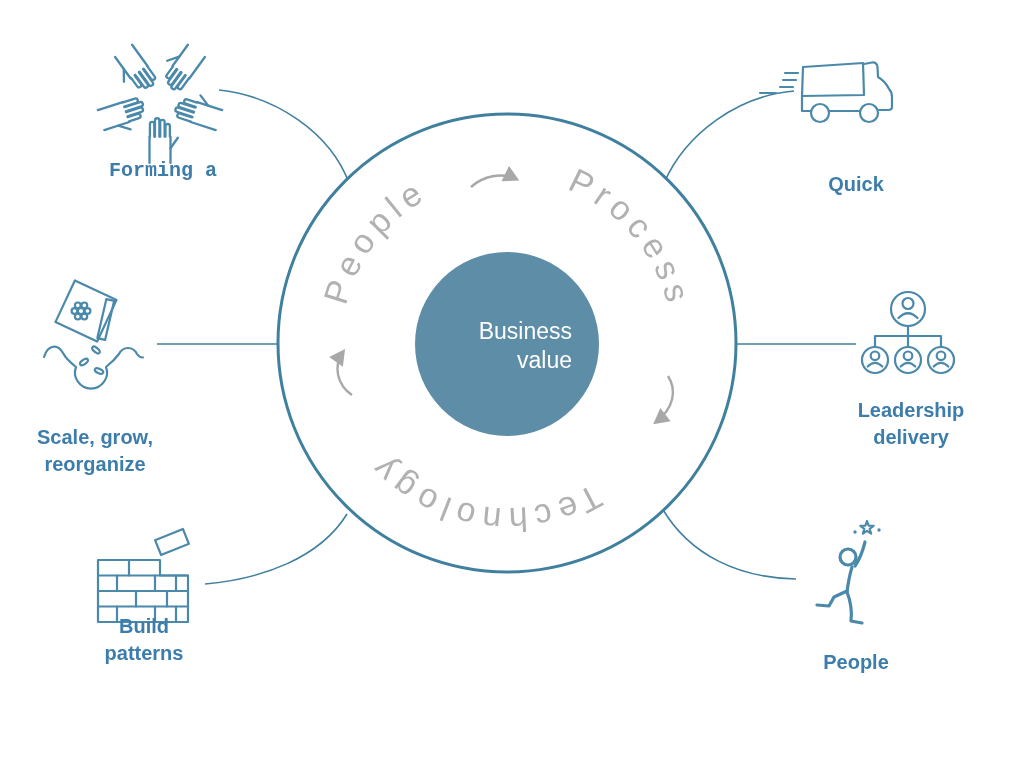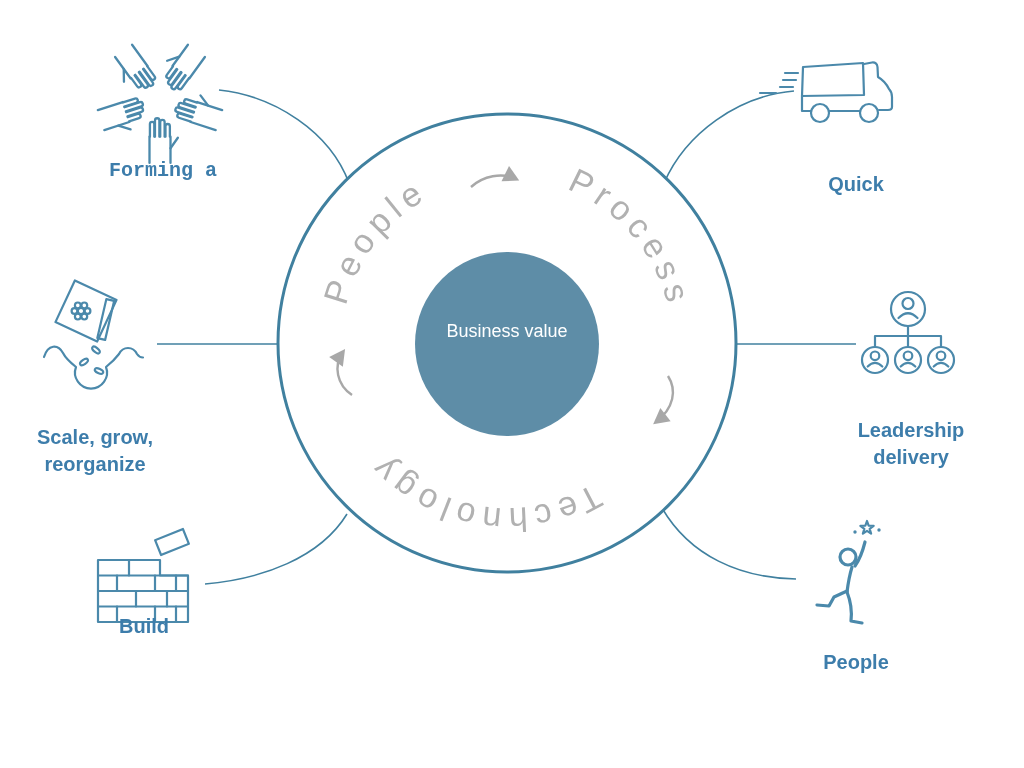--- a/index.html
+++ b/index.html
@@ -14,21 +14,21 @@
   .arr{fill:none;stroke:#a8a8a8;stroke-width:2.4;}
   .icn{fill:none;stroke:#4b89ab;stroke-width:2.2;stroke-linecap:round;stroke-linejoin:round;}
   .icn-thick{fill:none;stroke:#4b89ab;stroke-width:3.2;stroke-linecap:round;stroke-linejoin:round;}
   .icn-fill{fill:#4b89ab;stroke:none;}
   .wheel{fill:#ffffff;stroke:#4b89ab;stroke-width:2.2;}
   
   .node-label{position:absolute;transform:translateX(-50%);width:220px;text-align:center;
               color:#3d7dab;font-weight:bold;font-size:20px;line-height:27px;}
   .node-label span{display:block;}
   .center-label{position:absolute;left:507px;top:317px;transform:translateX(-50%);width:130px;
-                text-align:center;color:#ffffff;font-weight:400;font-size:18px;line-height:29px;}
+                text-align:right;color:#ffffff;font-weight:400;font-size:23px;line-height:29px;}
 </style>
 </head>
 <body>
 
 <div class="canvas">
 
   <svg width="1024" height="768" viewBox="0 0 1024 768" xmlns="http://www.w3.org/2000/svg" xmlns:xlink="http://www.w3.org/1999/xlink">
 
     <defs>
       <marker id="ah" markerWidth="9" markerHeight="9" refX="6" refY="4" orient="auto">
@@ -157,27 +157,28 @@
 
   <div class="node-label" style="left:856px;top:139px;margin-top:32px;">
     <span>Quick</span>
   </div>
 
   <div class="node-label" style="left:95px;top:424px;">
     <span>Scale, grow,</span>
     <span>reorganize</span>
   </div>
 
-  <div class="node-label" style="left:911px;top:397px;margin-top:20px;">
+  <div class="node-label" style="left:911px;top:397px;">
     <span>Leadership</span>
     <span>delivery</span>
   </div>
 
   <div class="node-label" style="left:144px;top:613px;">
     <span>Build</span>
+    <span>patterns</span>
   </div>
 
   <div class="node-label" style="left:856px;top:649px;">
     <span>People</span>
   </div>
 
   <div class="center-label">Business value</div>
 
 </div>
 

